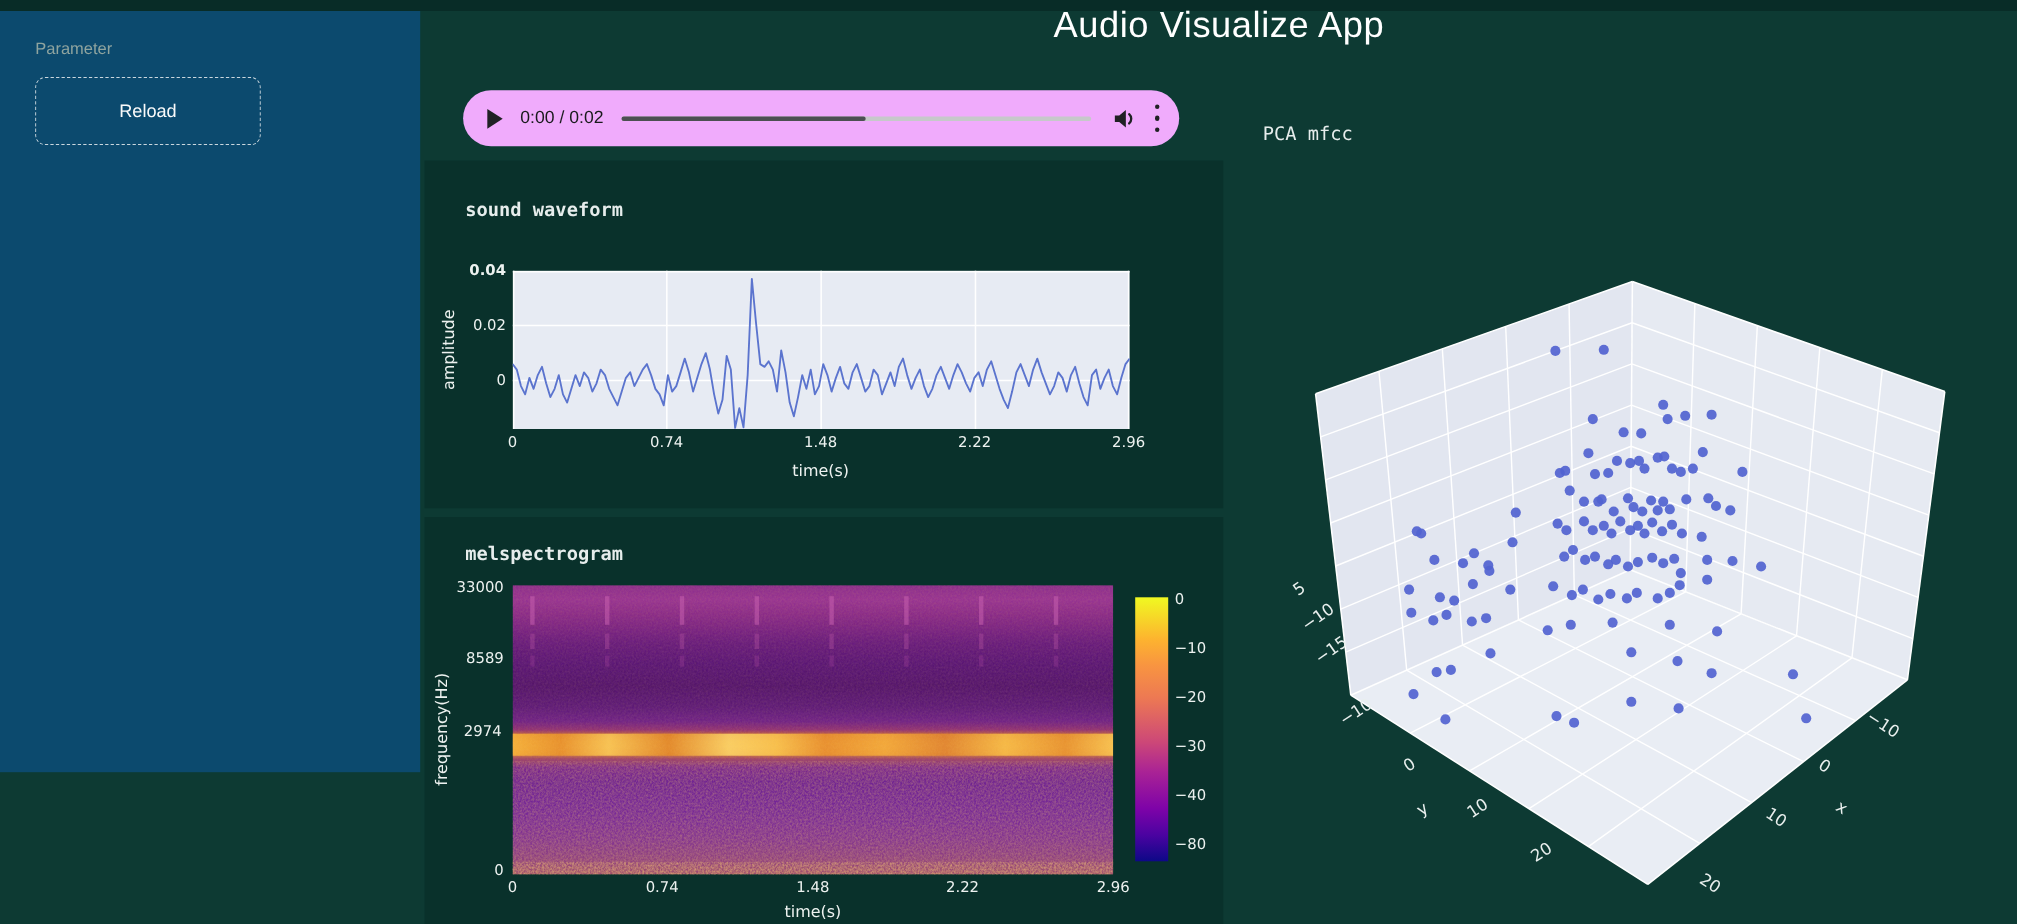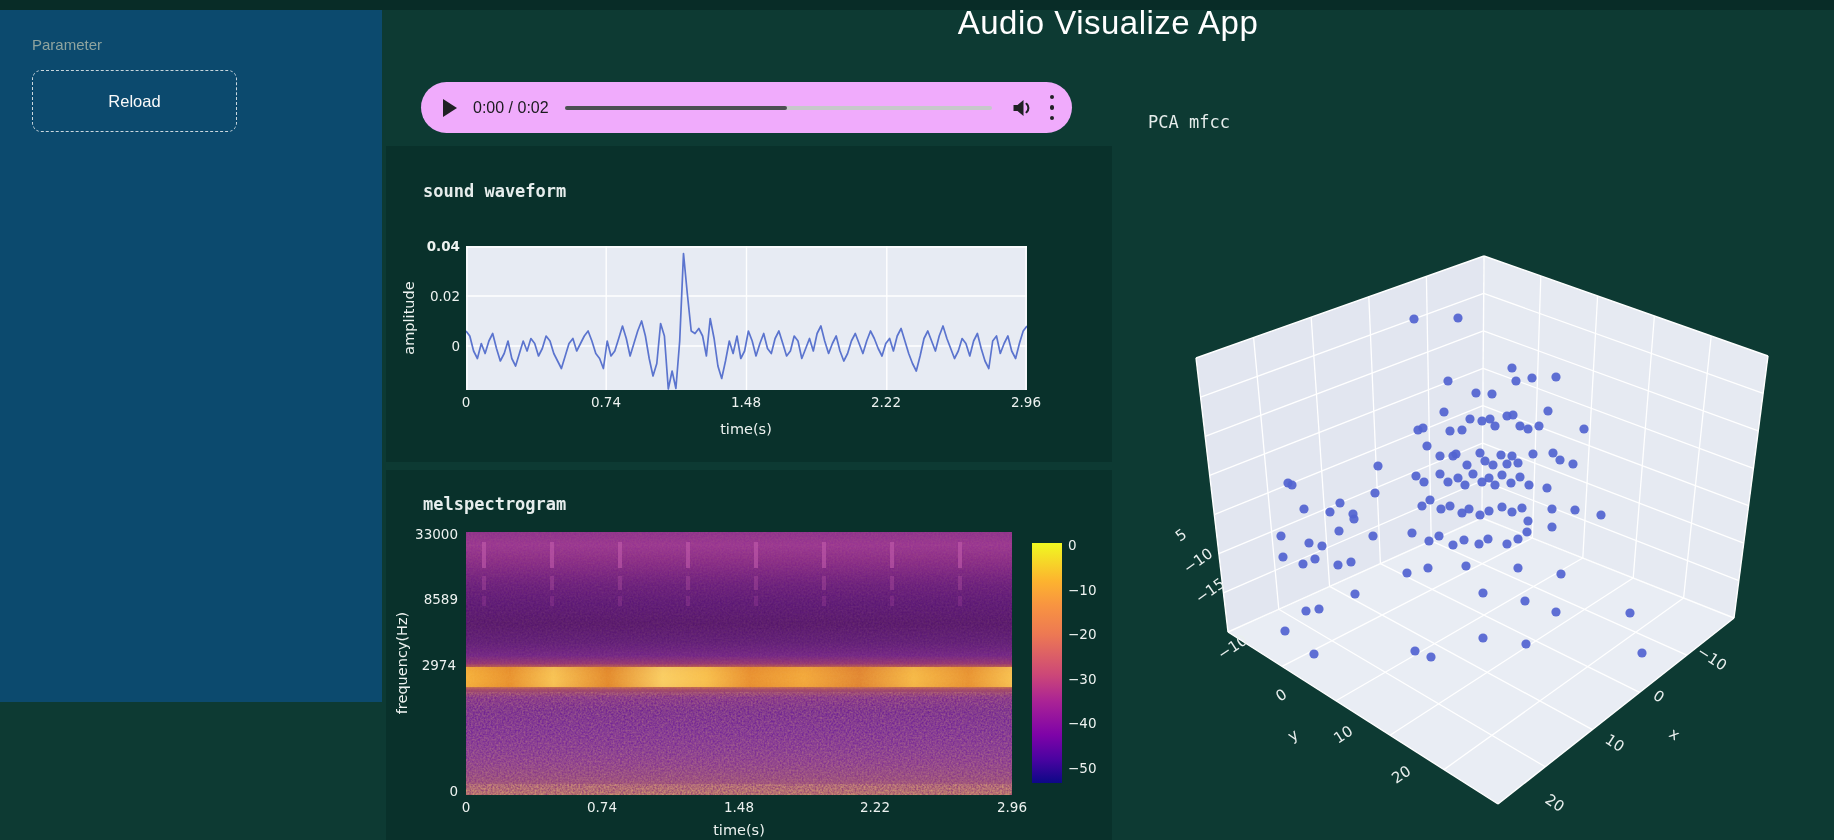--- a/index.html
+++ b/index.html
@@ -377,14 +377,14 @@
     <span class="tick xc" style="left: 466px; top: 799px;">0</span>
     <span class="tick xc" style="left: 602px; top: 799px;">0.74</span>
     <span class="tick xc" style="left: 739px; top: 799px;">1.48</span>
     <span class="tick xc" style="left: 875px; top: 799px;">2.22</span>
     <span class="tick xc" style="left: 1012px; top: 799px;">2.96</span>
     <span class="tick cb" style="left: 1068px; top: 545px;">0</span>
     <span class="tick cb" style="left: 1068px; top: 590px;">−10</span>
     <span class="tick cb" style="left: 1068px; top: 634px;">−20</span>
     <span class="tick cb" style="left: 1068px; top: 679px;">−30</span>
     <span class="tick cb" style="left: 1068px; top: 723px;">−40</span>
-    <span class="tick cb" style="left: 1068px; top: 768px;">−50</span>
+    <span class="tick cb" style="left: 1068px; top: 768px;">−80</span>
   </div>
 
 </body></html>

